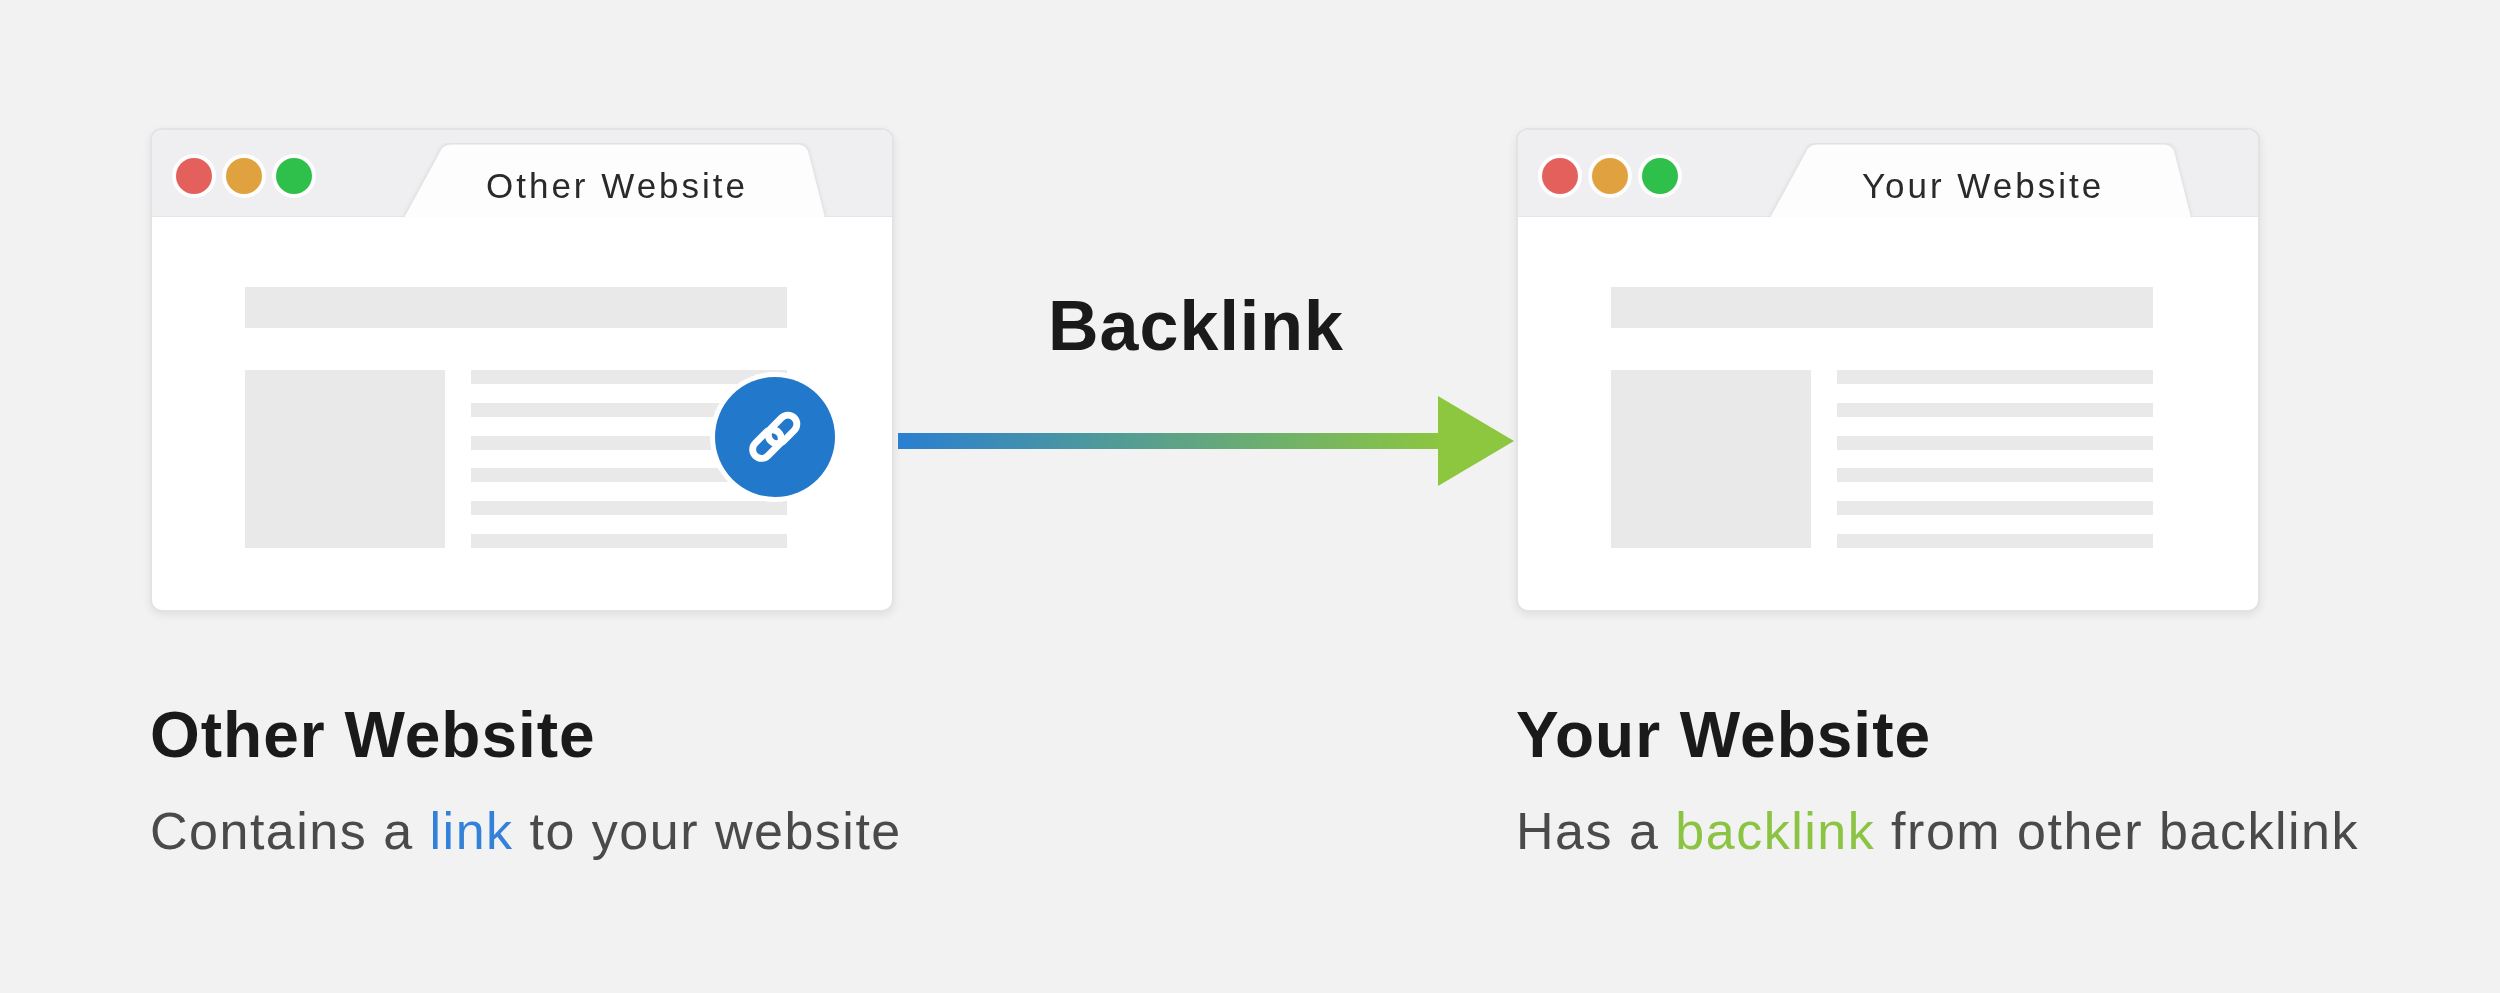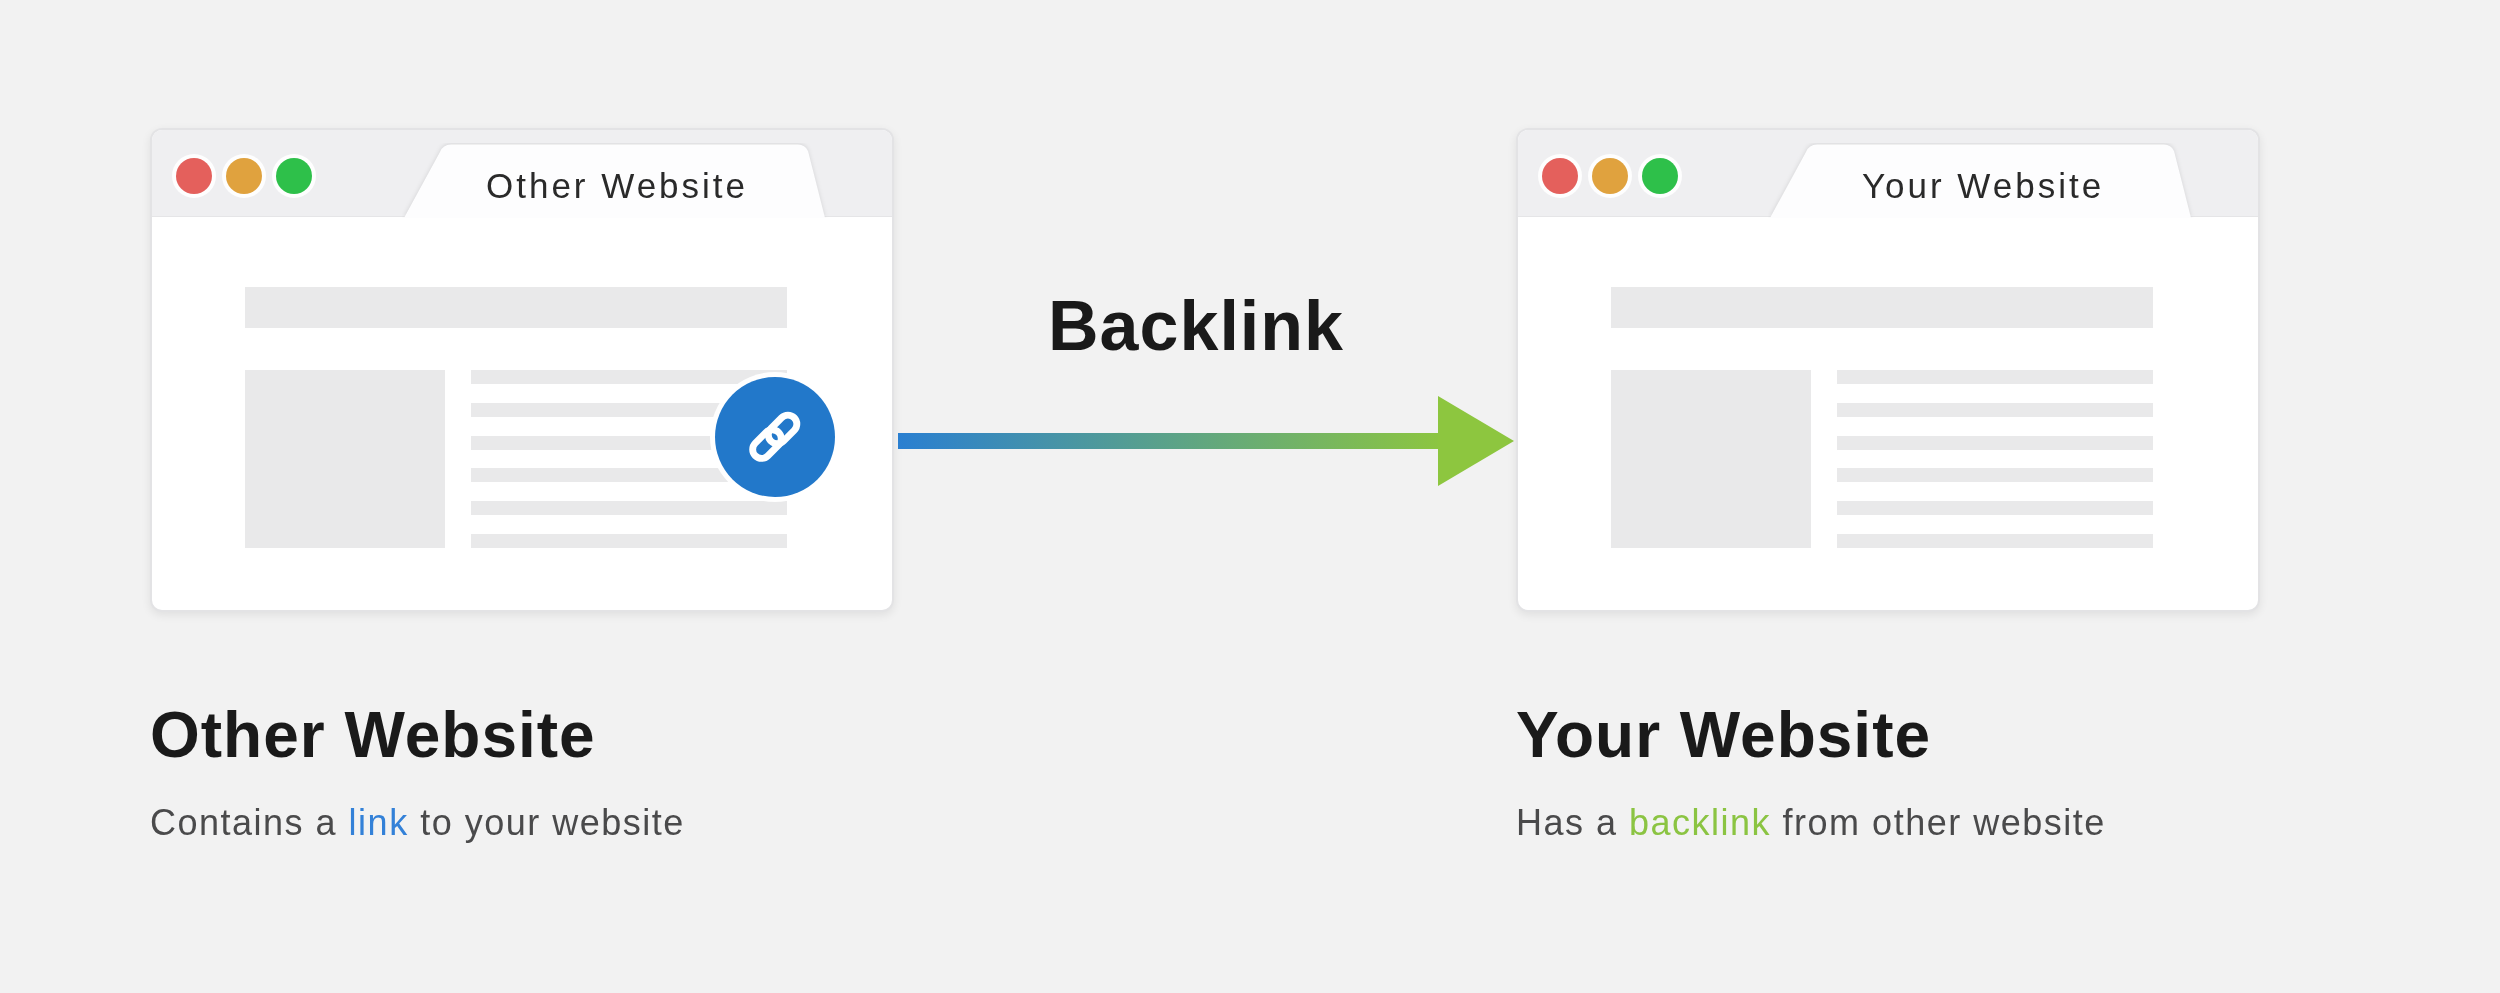--- a/index.html
+++ b/index.html
@@ -72,21 +72,21 @@
   }
   .arrow { position:absolute; left:898px; top:396px; width:616px; height:90px; }
   .arrow svg { display:block; width:100%; height:100%; }
 
   
   .caption-heading {
     position:absolute; top:700px; font-size:64px; font-weight:700;
     color:#1a1a1a; letter-spacing:1px; line-height:1.1;
   }
   .caption-sub {
-    position:absolute; top:802px; font-size:36px; font-weight:400;
+    position:absolute; top:802px; font-size:52px; font-weight:400;
     color:#4a4a4b; letter-spacing:1.5px; line-height:1.15;
   }
   .caption-left  { left:150px; }
   .caption-right { left:1516px; }
   .hl-blue  { color:#3381d8; }
   .hl-green { color:#8bc442; }
 </style>
 </head>
 <body>
 
@@ -165,13 +165,13 @@
     <div class="ph-line"></div>
     <div class="ph-line"></div>
     <div class="ph-line"></div>
   </div>
 </div>
 
 <div class="caption-heading caption-left">Other Website</div>
 <div class="caption-sub caption-left"><span>Contains a </span><span class="hl-blue">link</span><span> to your website</span></div>
 
 <div class="caption-heading caption-right">Your Website</div>
-<div class="caption-sub caption-right"><span>Has a </span><span class="hl-green">backlink</span><span> from other website</span></div>
+<div class="caption-sub caption-right"><span>Has a </span><span class="hl-green">backlink</span><span> from other backlink</span></div>
 
 </body></html>

